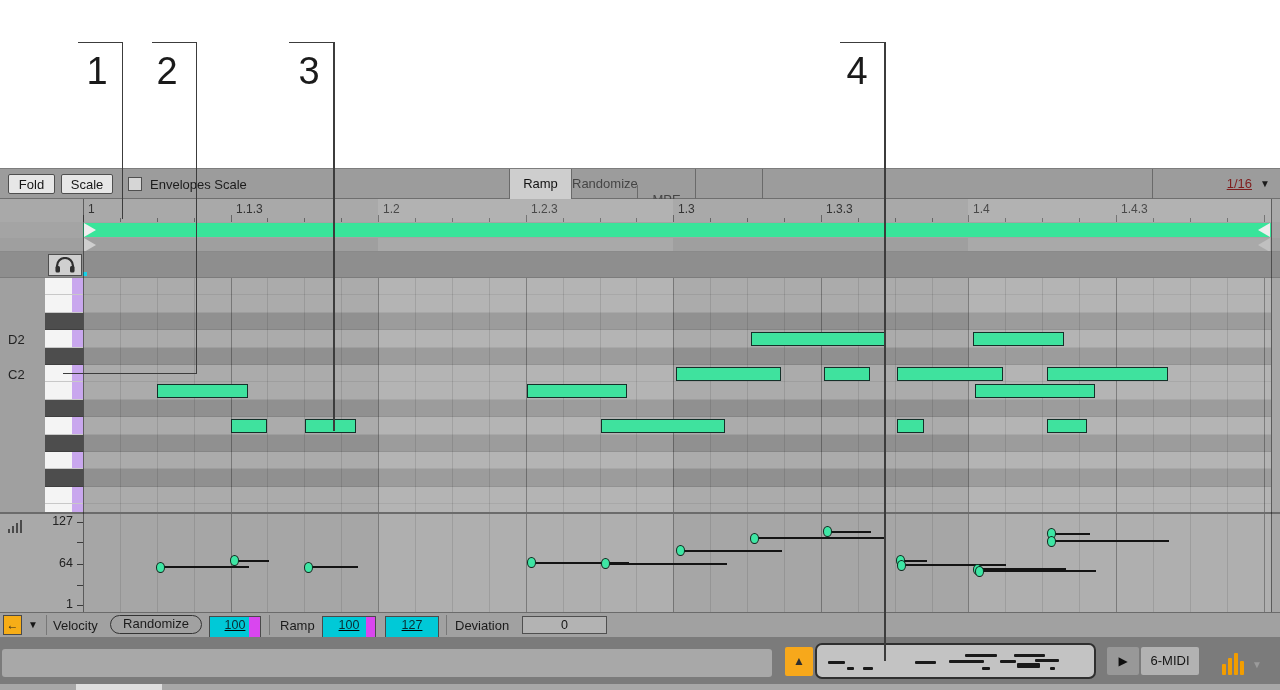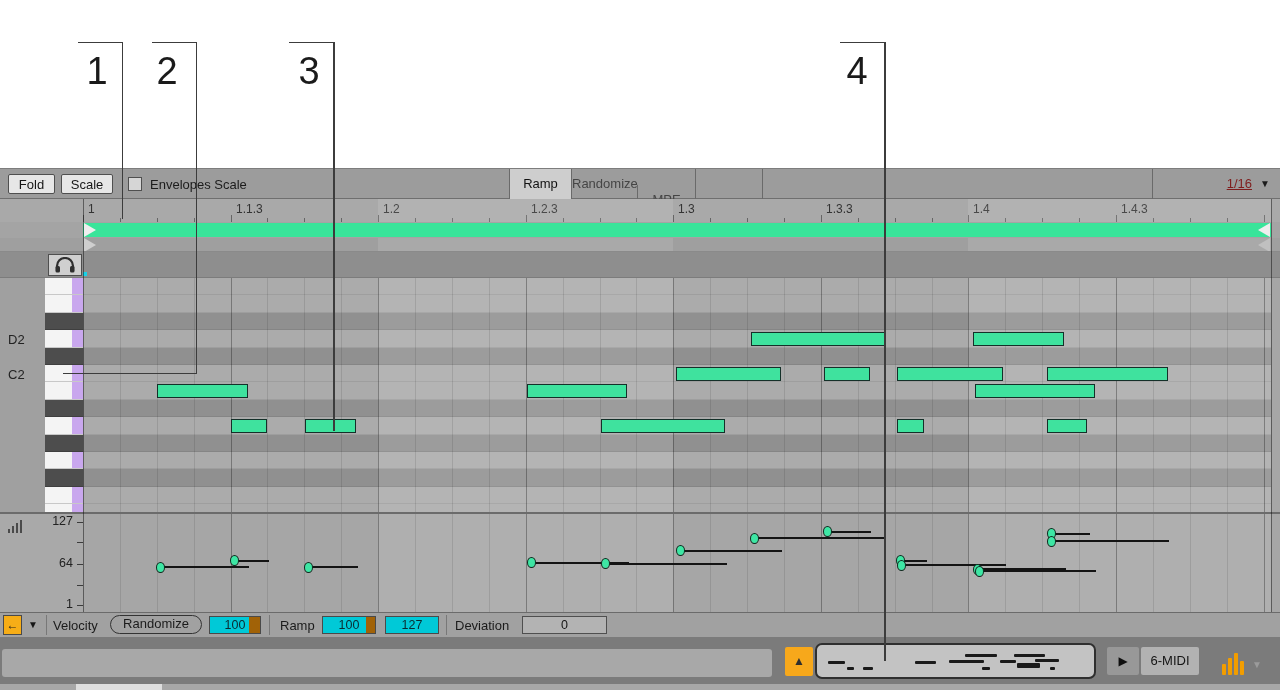--- a/index.html
+++ b/index.html
@@ -44,21 +44,21 @@
   .vline-edge{top:199px;width:1px;height:413px;background:rgba(0,0,0,0.45);z-index:9;}
   
   #veltoolbar{top:612px;left:0;width:1280px;height:25px;background:#a1a1a1;border-top:1px solid #6b6b6b;box-sizing:border-box;}
   #mode-btn{position:absolute;left:3px;top:2px;width:19px;height:20px;background:#f6ad17;border:1px solid #4a4a4a;
             box-sizing:border-box;text-align:center;line-height:18px;font-size:12px;color:#1d1d1d;}
   #mode-arrow{position:absolute;left:28px;top:6px;font-size:10px;color:#161616;}
   .vsep{position:absolute;top:2px;width:1px;height:20px;background:#787878;}
   .vlabel{position:absolute;top:5px;font-size:13px;color:#1b1b1b;}
   #randomize-btn{position:absolute;left:110px;top:2px;width:92px;height:19px;border:1.5px solid #333;
                  border-radius:11px;box-sizing:border-box;text-align:center;line-height:16px;font-size:13px;color:#1b1b1b;}
-  .valbox{position:absolute;top:3px;height:18px;border:1px solid #4a4a4a;box-sizing:border-box;background:#a16207;overflow:hidden;}
+  .valbox{position:absolute;top:3px;height:32px;border:1px solid #4a4a4a;box-sizing:border-box;background:#d946ef;overflow:hidden;text-decoration:underline;}
   .valfill{position:absolute;left:0;top:0;bottom:0;background:#00c9d7;}
   .valtext{position:relative;z-index:2;display:block;text-align:center;font-size:12.5px;line-height:16px;color:#0b2b31;}
   #dev-box{position:absolute;left:522px;top:3px;width:85px;height:18px;background:#b3b3b3;border:1px solid #4f4f4f;
            box-sizing:border-box;text-align:center;font-size:12.5px;line-height:16px;color:#141414;}
   
   #bottombar{top:637px;left:0;width:1280px;height:53px;background:#7b7b7b;}
   #statusbar{position:absolute;left:2px;top:12px;width:770px;height:28px;background:#a8a8a8;border-radius:3px;}
   #alert-btn{position:absolute;left:785px;top:10px;width:28px;height:29px;background:#f7a81b;border-radius:2px;
              text-align:center;line-height:29px;font-size:12px;color:#2e2e2e;}
   #clip-overview{position:absolute;left:815px;top:6px;width:281px;height:36px;background:#c3c3c3;

